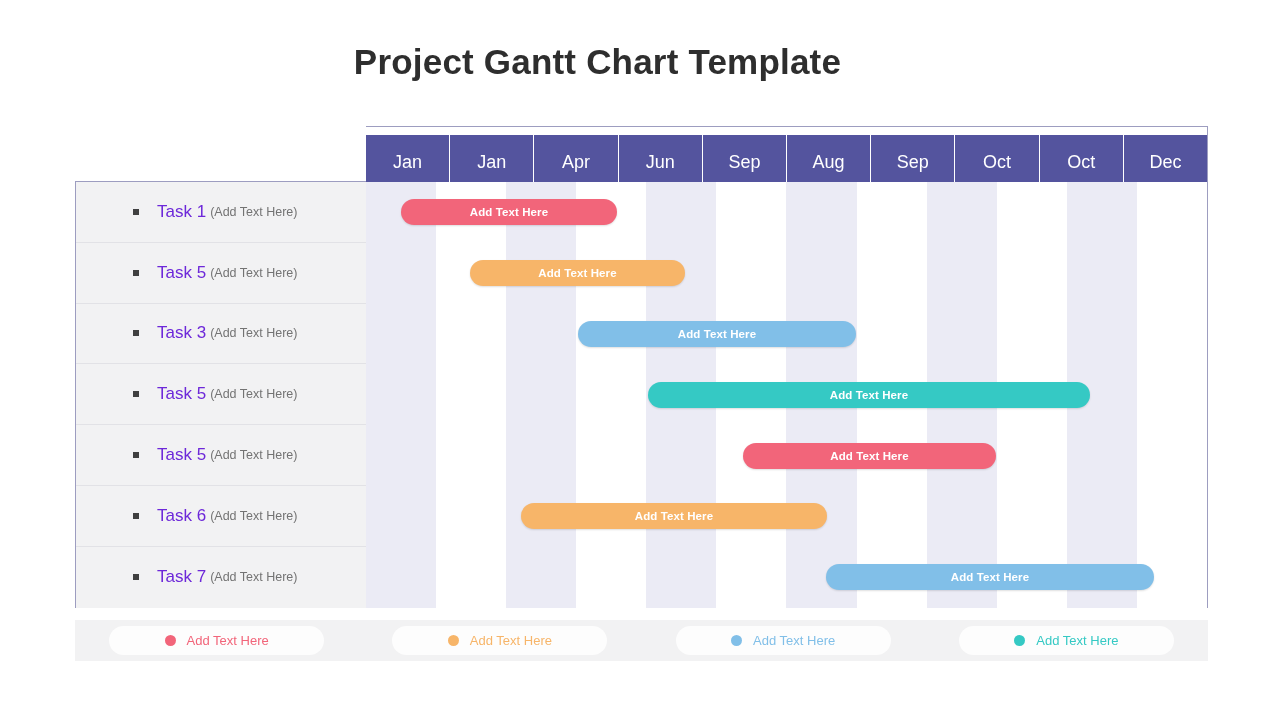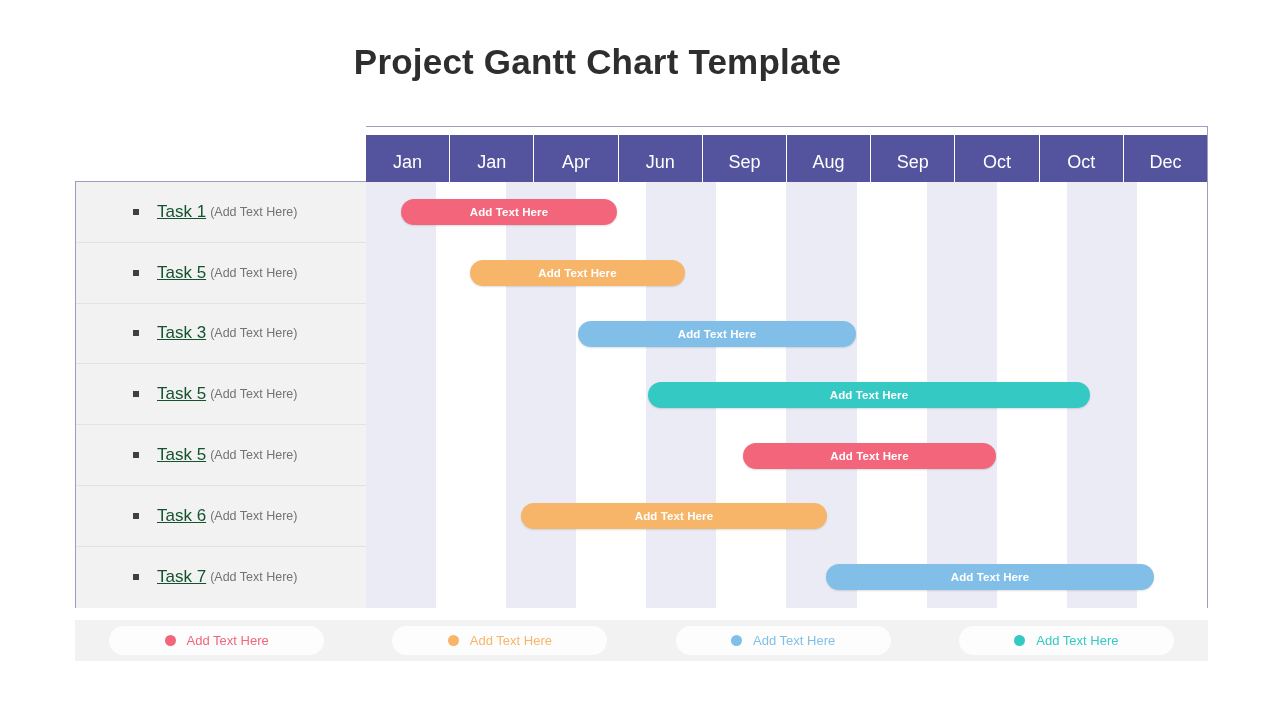--- a/index.html
+++ b/index.html
@@ -60,23 +60,22 @@
   .task-row:last-child { border-bottom: none; }
   .task-bullet {
     width: 6px;
     height: 6px;
     background: #404040;
     margin-right: 18px;
     flex: none;
   }
   .task-name {
     font-size: 17px;
-    color: #14532d;
+    color: #6d28d9;
     white-space: nowrap;
-    text-decoration: underline;
   }
   .task-sub {
     font-size: 12.5px;
     color: #737373;
     white-space: nowrap;
     margin-left: 4px;
   }
 
   
   #grid-area {

